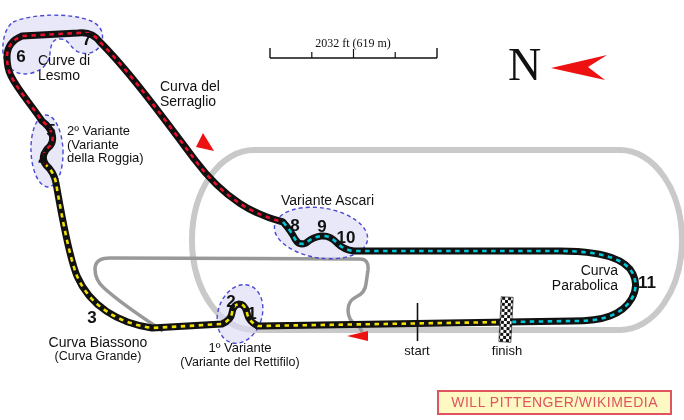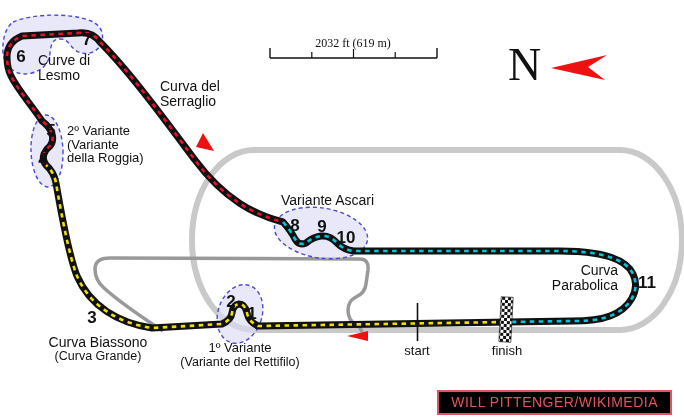--- a/index.html
+++ b/index.html
@@ -12,21 +12,21 @@
   .lbl-md{font-size:13px;}
   .num{font-size:17px;font-weight:bold;text-anchor:middle;}
   .ctr{text-anchor:middle;}
   .rgt{text-anchor:end;}
   .serif{font-family:"Liberation Serif",serif;}
   .scale-txt{font-size:12px;}
   .north-n{font-size:46px;}
   .blob{stroke:#4a4ad0;stroke-width:1.4;stroke-dasharray:4 3;fill-opacity:0.65;}
   .attribution{position:absolute;right:12px;bottom:5px;border:2px solid #e0545f;
                color:#e0545f;padding:2px 12px 3px 12px;font-size:14px;letter-spacing:.5px;
-               background:#000000;}
+               background:#fef9c3;}
 </style>
 </head>
 <body>
 
 <div class="stage">
   <svg width="684" height="420" viewBox="0 0 684 420">
     <defs>
       <pattern id="chk" width="6" height="6" patternUnits="userSpaceOnUse">
         <rect x="0" y="0" width="6" height="6" fill="#ffffff"></rect>
         <rect x="0" y="0" width="3" height="3" fill="#111111"></rect>

